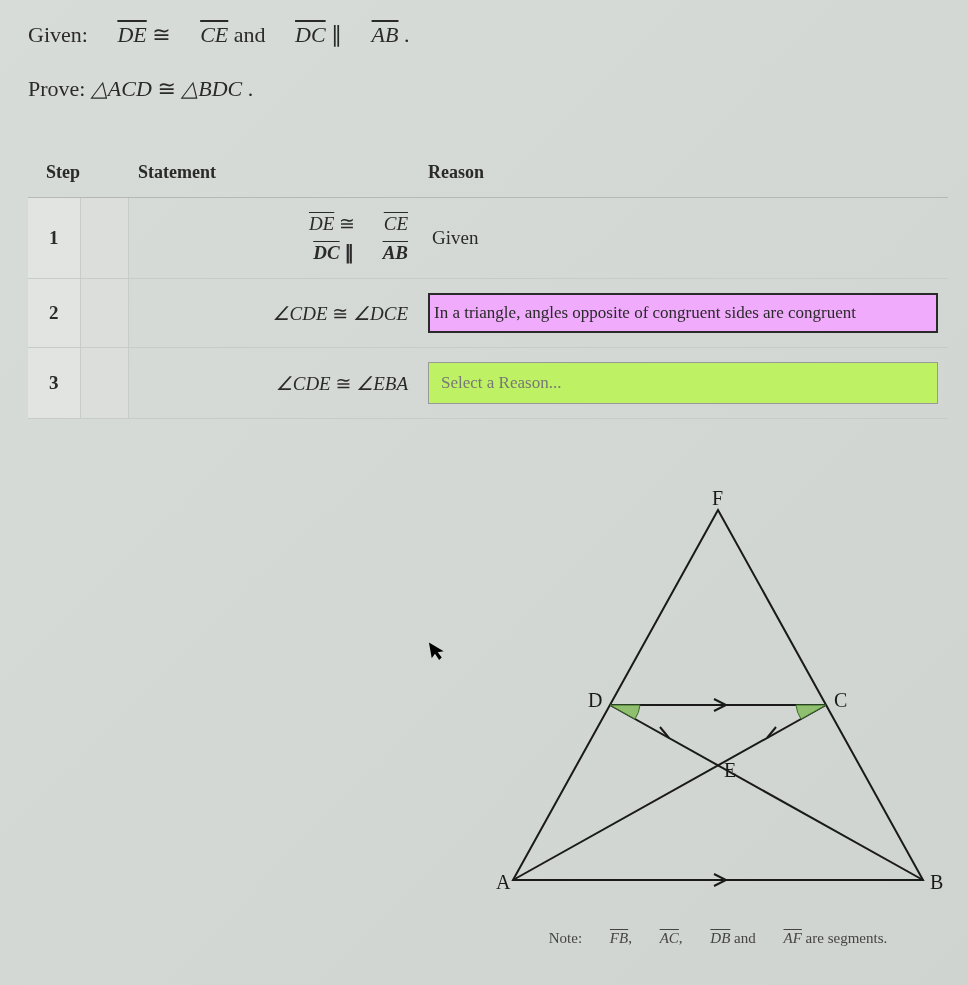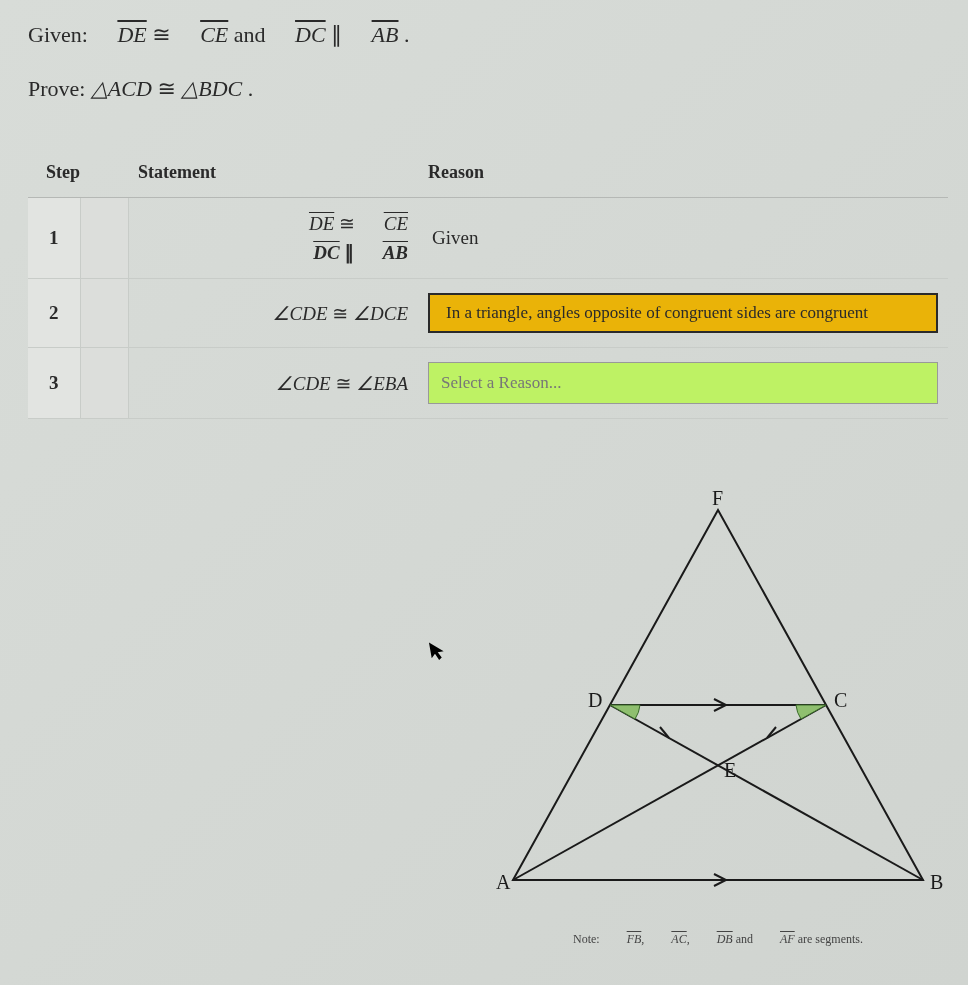--- a/index.html
+++ b/index.html
@@ -65,22 +65,22 @@
   }
   td.stmt {
     text-align: right;
     font-style: italic;
     width: 290px;
   }
   td.stmt .line2 { display:block; margin-top:6px;font-weight:bold;}
   td.reason { }
   .reason-box {
     border: 2px solid #2a2a2a;
-    background: #eab308;
-    padding: 8px 16px;
+    background: #f0abfc;
+    padding: 8px 4px;
     font-size: 17px;
     font-family: Georgia, serif;
     width: 100%;
   }
   .reason-select {
     border: 1px solid #999;
     background: #bef264;
     padding: 10px 12px;
     font-size: 17px;
     color: #777;
@@ -97,21 +97,21 @@
     bottom: 20px;
     right: 0;
     width: 500px;
     height: 480px;
   }
   .note {
     position: absolute;
     bottom: 18px;
     left: 0; right: 0;
     text-align: center;
-    font-size: 12px;
+    font-size: 15px;
     color: #444;
     font-family: Georgia, serif;
   }
   .cursor {
     position: absolute;
     left: 430px;
     top: 640px;
     font-size: 20px;
     color: #000;
     transform: rotate(-10deg);

